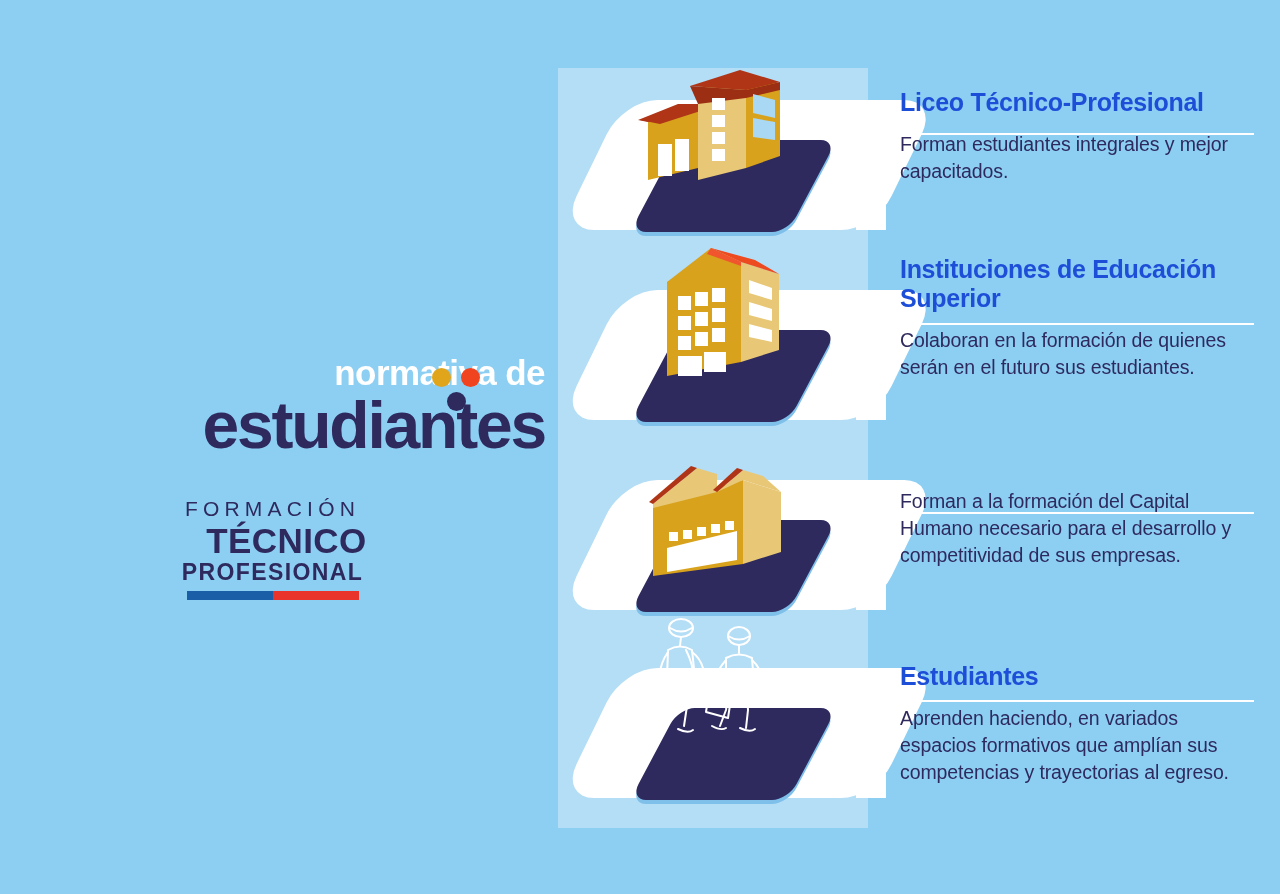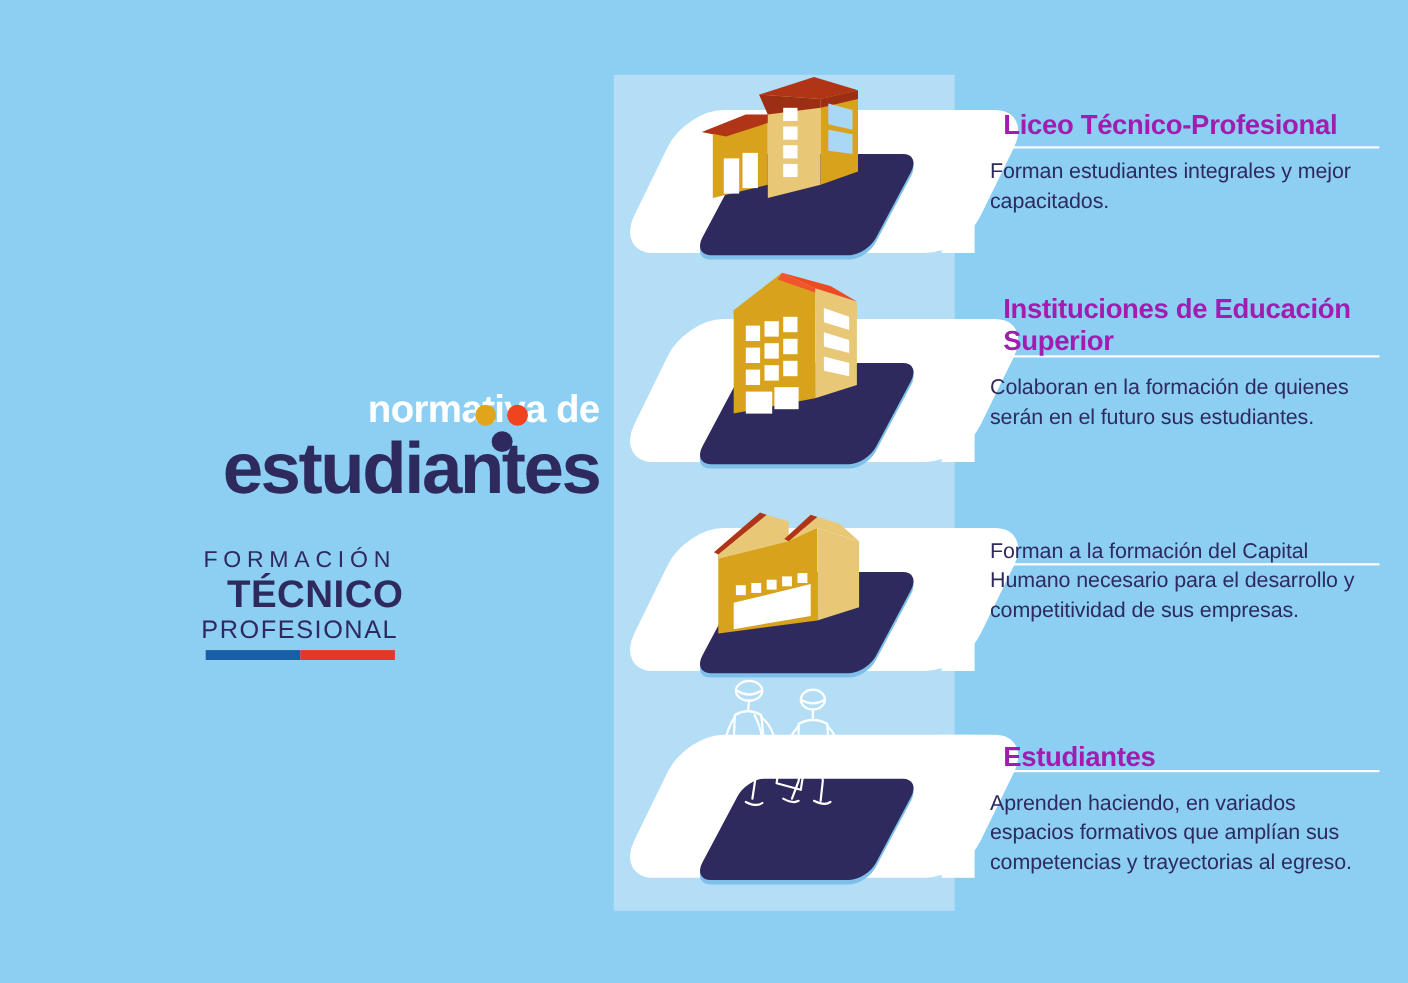--- a/index.html
+++ b/index.html
@@ -52,21 +52,21 @@
     text-align:center;
     color:#2e2a5e;
   }
   .logo-l1{
     font-size:21px;letter-spacing:5.2px;font-weight:400;line-height:1.12;
   }
   .logo-l2{
     font-size:35px;letter-spacing:0.4px;font-weight:bold;line-height:1.06;margin-top:1px;padding-left:28px;
   }
   .logo-l3{
-    font-size:23px;letter-spacing:1.4px;font-weight:normal;line-height:1.08;margin-top:1px;
+    font-size:23px;letter-spacing:1.4px;font-weight:bold;line-height:1.08;margin-top:1px;
   }
   .flagbar{
     margin:7px auto 0;
     width:172px;height:9px;
     display:flex;
   }
   .flagbar .fb-blue{flex:1;background:#1b5ea8;}
   .flagbar .fb-red{flex:1;background:#e8342a;}
 
   
@@ -109,22 +109,22 @@
   
   .connector{
     position:absolute;
     height:2px;background:#ffffff;
     left:862px;width:392px;
   }
 
   
   .txt{position:absolute;left:900px;width:356px;}
   .txt h3{
-    margin:12px;
-    color:#a21caf;
+    margin:0;
+    color:#1d4ed8;
     font-size:25px;
     font-weight:bold;
     line-height:1.16;
     letter-spacing:-0.3px;
   }
   .txt p{
     margin:14px 0 0;
     color:#2e2a5e;
     font-size:19.5px;
     font-weight:500;

